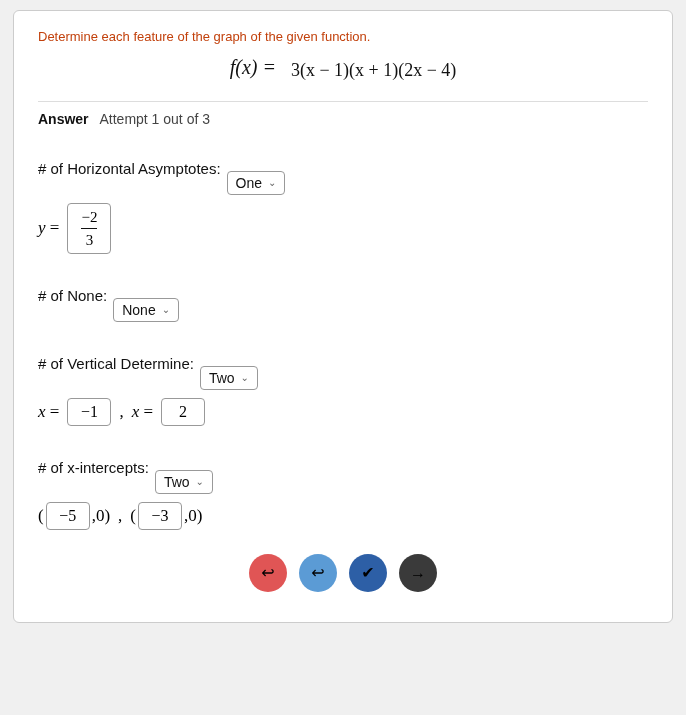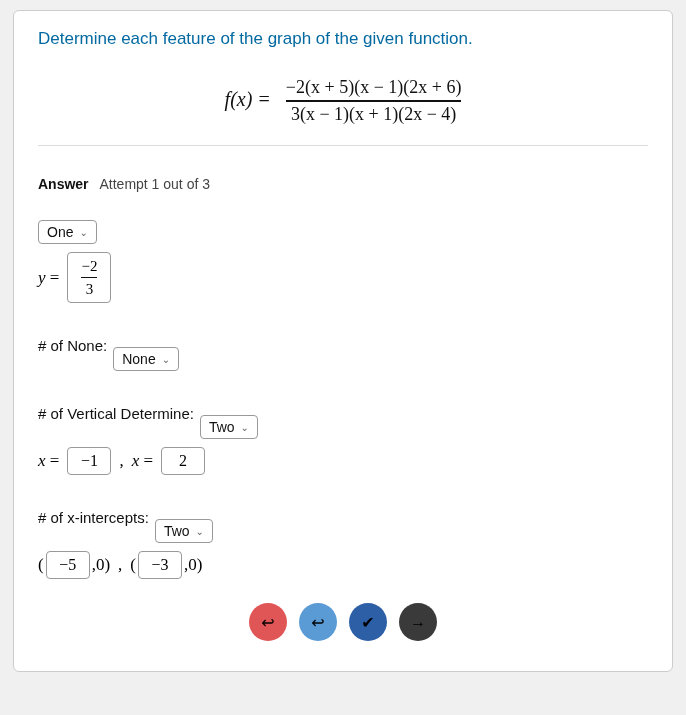--- a/index.html
+++ b/index.html
@@ -16,24 +16,24 @@
     .card {
       background: #ffffff;
       border: 1px solid #cccccc;
       border-radius: 6px;
       width: 660px;
       margin: 10px auto;
       padding: 18px 24px 30px 24px;
     }
 
     .problem-statement {
-      font-size: 17px;
-      color: #0369a1;
+      font-size: 13px;
+      color: #c2410c;
       text-align: left;
-      margin-bottom: 28px;
+      margin-bottom: 12px;
       font-family: Arial, sans-serif;
     }
 
     .equation-block {
       text-align: center;
       margin-bottom: 20px;
       font-size: 20px;
       color: #111;
     }
 
@@ -53,22 +53,23 @@
 
     .fraction .denominator {
       padding-top: 2px;
       white-space: nowrap;
     }
 
     .answer-header {
       font-size: 14px;
       color: #444;
       font-family: Arial, sans-serif;
+      margin-bottom: 16px;
       border-top: 1px solid #ddd;
-      padding-top: 30px;
+      padding-top: 9px;
     }
 
     .answer-header strong {
       font-weight: bold;
       color: #111;
     }
 
     .section {
       margin-bottom: 16px;
     }
@@ -187,33 +188,33 @@
   <div class="problem-statement">
     <span>Determine each feature of the graph of the given function.</span>
   </div>
 
   <div class="equation-block">
     <span class="italic">
       <em>f</em>(<em>x</em>) =
     </span>
     &nbsp;
     <span class="fraction">
-      <span class="numerator">−2(x + 5)(x − 1)(2x + 6)</span>
       <span class="denominator">3(x − 1)(x + 1)(2x − 4)</span>
     </span>
   </div>
 
   <div class="answer-header">
     <strong>Answer</strong>
     &nbsp;
     <span>Attempt 1 out of 3</span>
   </div>
 
   <div class="section">
     <div class="section-label">
+      <span># of Horizontal Asymptotes:</span>
       <span class="dropdown-box">
         <span>One</span>
         <span class="chevron">⌄</span>
       </span>
     </div>
     <div class="math-row">
       <span><em>y</em> =</span>
       <span class="fraction-input">
         <span class="num">
           <span>−</span><span>2</span>

